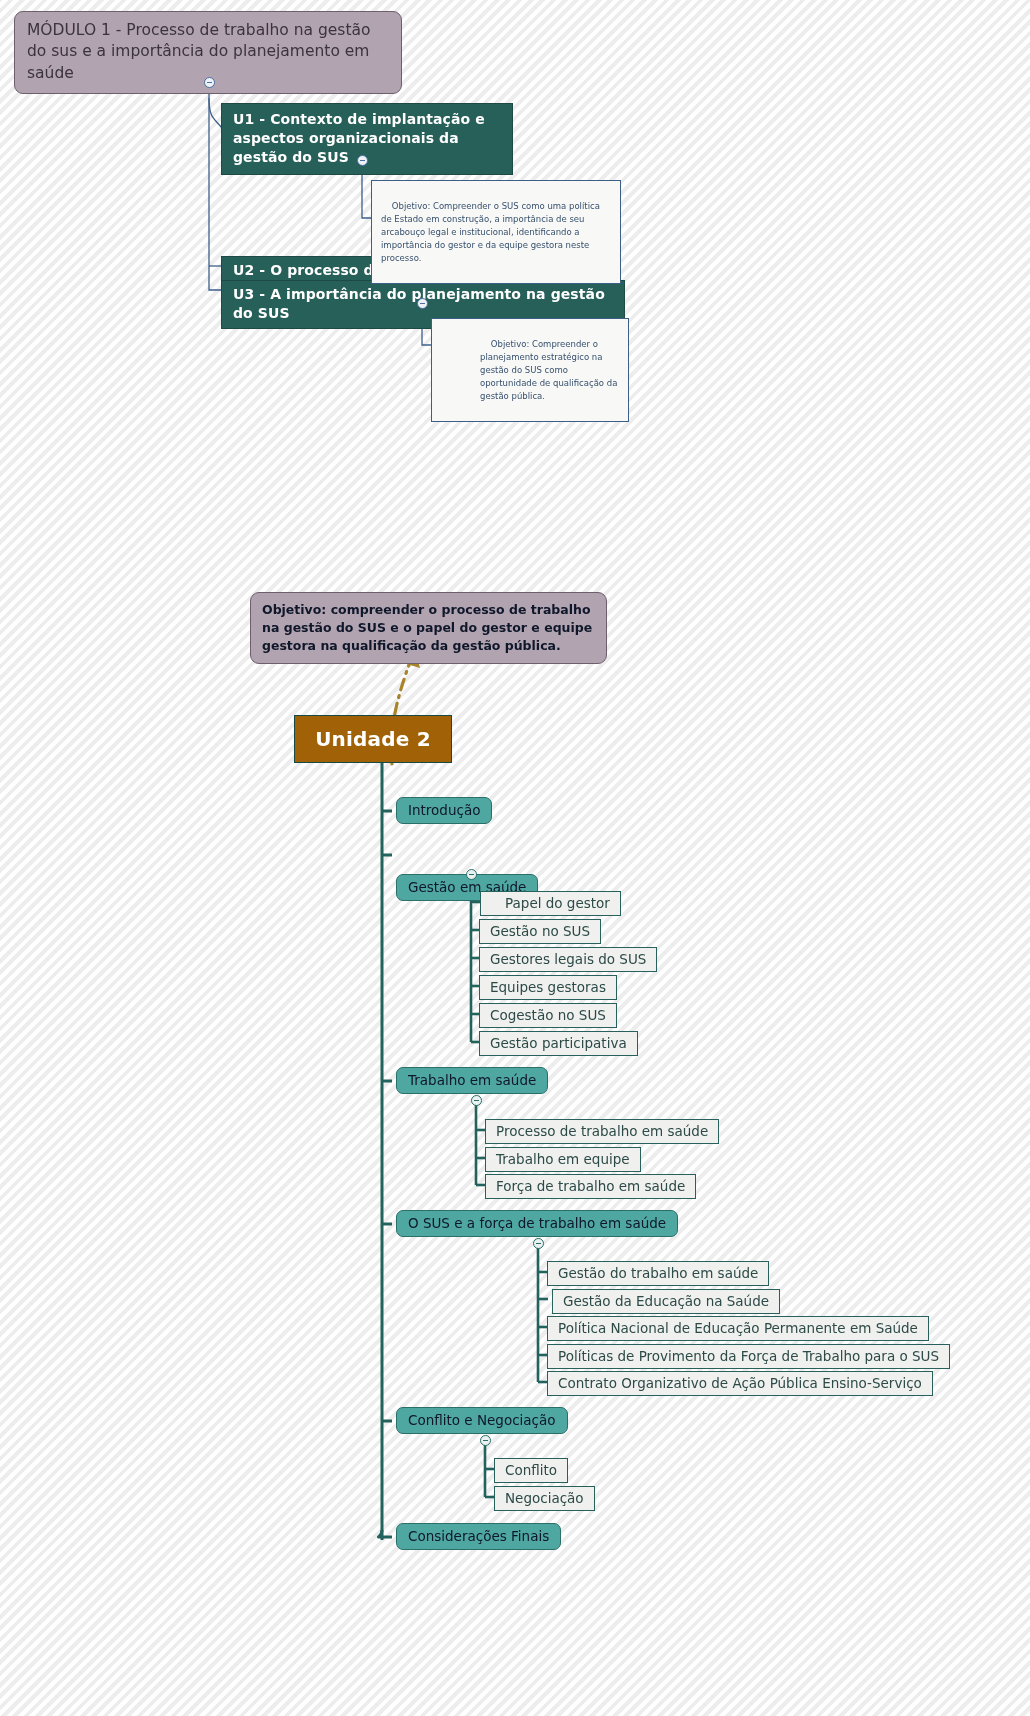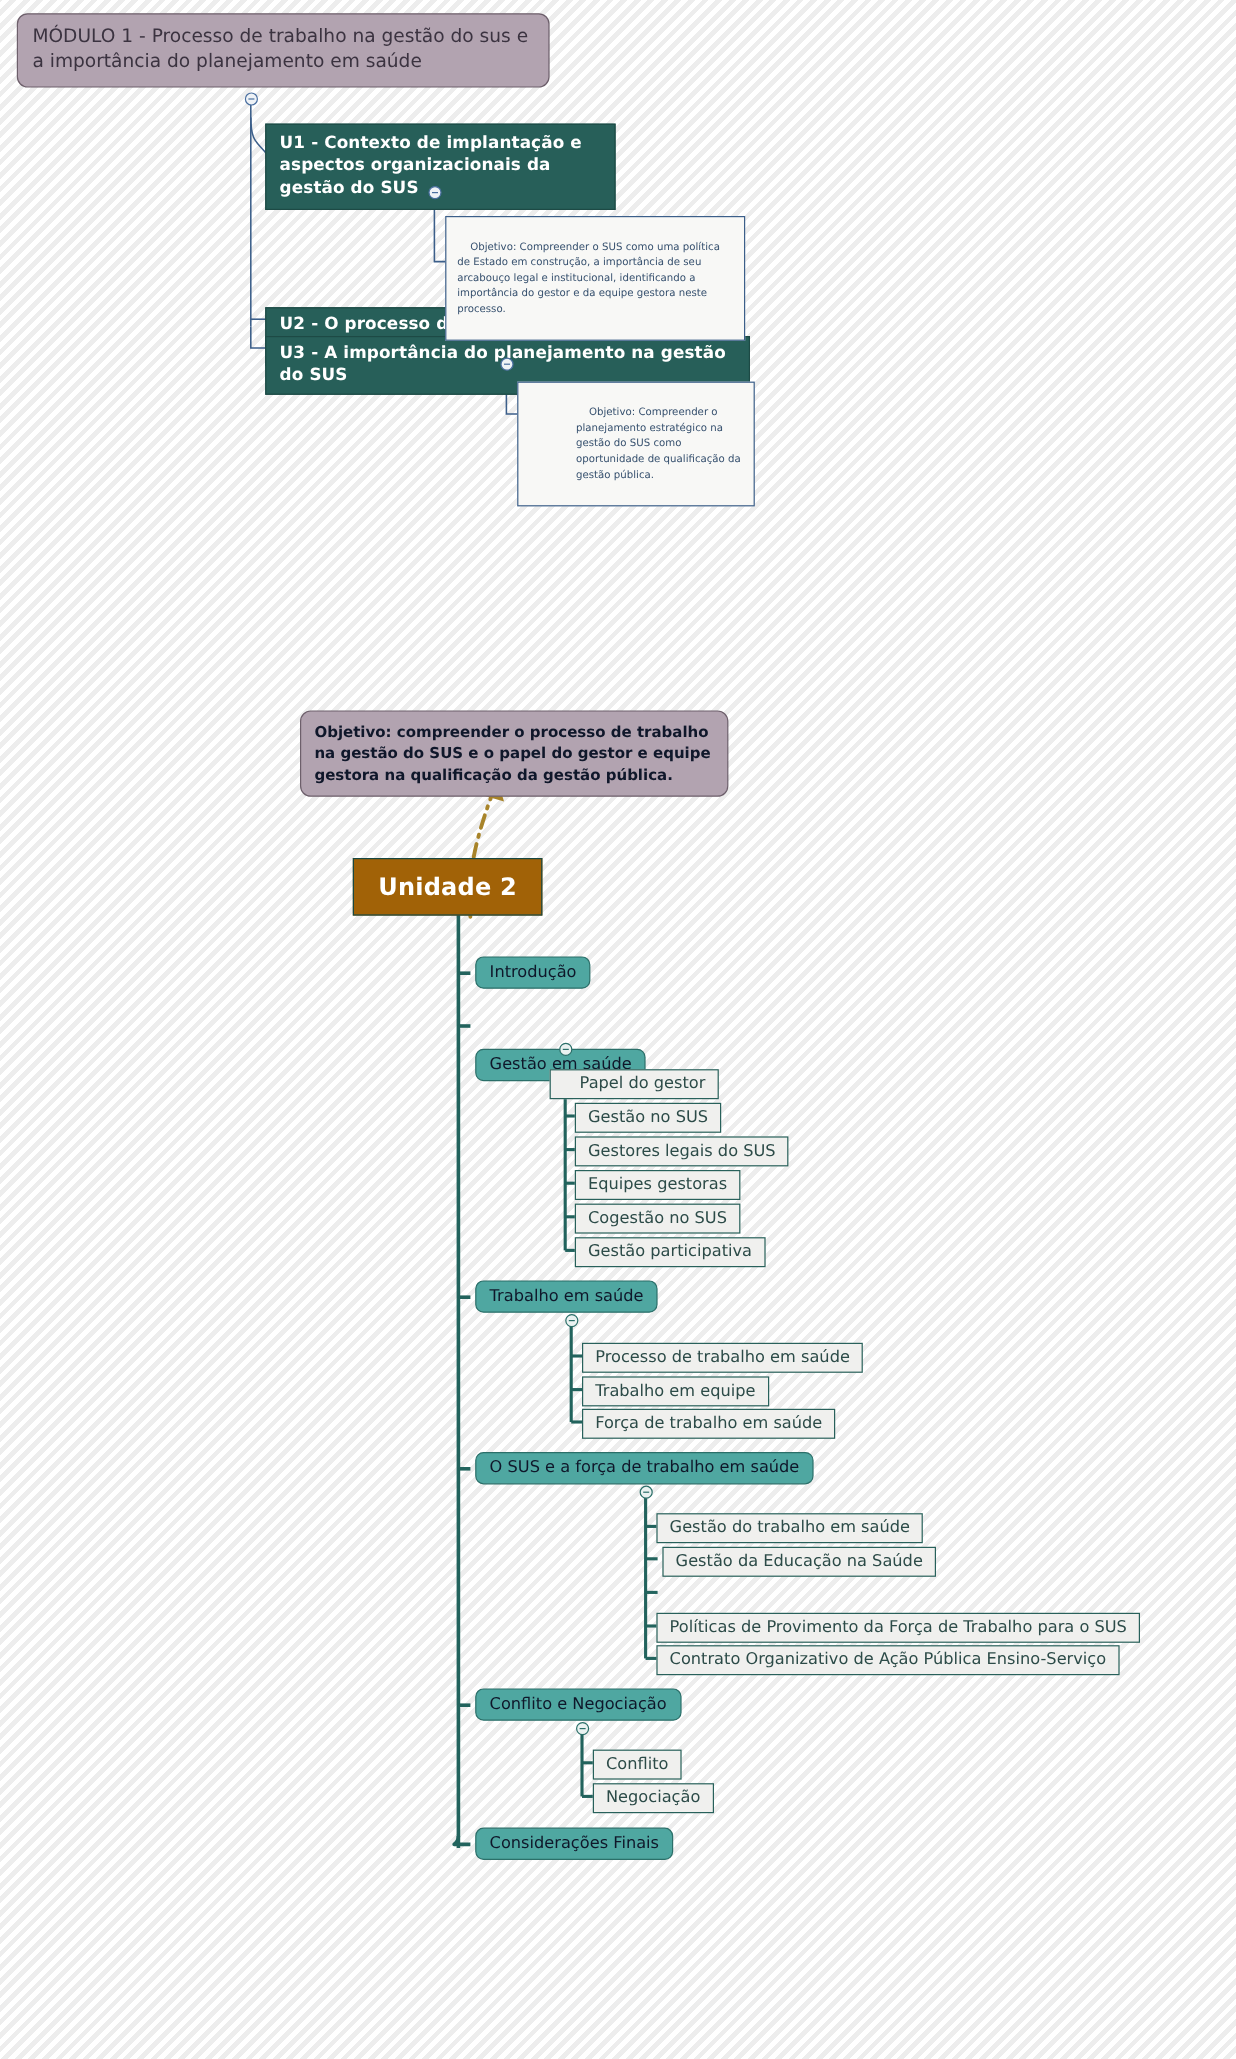--- a/index.html
+++ b/index.html
@@ -176,21 +176,21 @@
     <path d="M538,1299 L548,1299" stroke="#22635d" stroke-width="2.6" fill="none"></path>
     <path d="M538,1327 L548,1327" stroke="#22635d" stroke-width="2.6" fill="none"></path>
     <path d="M538,1355 L548,1355" stroke="#22635d" stroke-width="2.6" fill="none"></path>
     <path d="M538,1382 L548,1382" stroke="#22635d" stroke-width="2.6" fill="none"></path>
 
     <path d="M485,1441 L485,1497" stroke="#22635d" stroke-width="2.6" fill="none"></path>
     <path d="M485,1469 L495,1469" stroke="#22635d" stroke-width="2.6" fill="none"></path>
     <path d="M485,1497 L495,1497" stroke="#22635d" stroke-width="2.6" fill="none"></path>
   </svg>
 
-  <div class="node n-module" style="left:14px; top:11px; width:444px;">
+  <div class="node n-module" style="left:14px; top:11px; width:388px;">
     <span>MÓDULO 1 - Processo de trabalho na gestão do sus e a importância do planejamento em saúde</span>
   </div>
   <div class="bubble" style="left:204px; top:77px;"></div>
 
   <div class="node n-unit" style="left:221px; top:103px; width:292px;align-items:flex-end;">
     <span>U1 - Contexto de implantação e aspectos organizacionais da gestão do SUS</span>
   </div>
   <div class="bubble" style="left:357px; top:155px;"></div>
 
   <div class="node n-unit" style="left:221px; top:256px; width:346px; padding-top:4px; padding-bottom:5px;">
@@ -239,21 +239,21 @@
 
   <div class="node n-branch" style="left:396px; top:1407px;">
     <span>Conflito e Negociação</span>
   </div>
   <div class="bubble teal" style="left:480px; top:1435px;"></div>
 
   <div class="node n-branch" style="left:396px; top:1523px;">
     <span>Considerações Finais</span>
   </div>
 
-  <div class="node n-leaf" style="left:458px; top:891px;padding-left:24px;">
+  <div class="node n-leaf" style="left:480px; top:891px;padding-left:24px;">
     <span>Papel do gestor</span>
   </div>
   <div class="node n-leaf" style="left:479px; top:919px;">
     <span>Gestão no SUS</span>
   </div>
   <div class="node n-leaf" style="left:479px; top:947px;">
     <span>Gestores legais do SUS</span>
   </div>
   <div class="node n-leaf" style="left:479px; top:975px;">
     <span>Equipes gestoras</span>
@@ -274,20 +274,23 @@
   <div class="node n-leaf" style="left:485px; top:1174px;">
     <span>Força de trabalho em saúde</span>
   </div>
 
   <div class="node n-leaf" style="left:547px; top:1261px;">
     <span>Gestão do trabalho em saúde</span>
   </div>
   <div class="node n-leaf" style="left:552px; top:1289px;">
     <span>Gestão da Educação na Saúde</span>
   </div>
+  <div class="node n-leaf" style="left:547px; top:1316px;">
+    <span>Política Nacional de Educação Permanente em Saúde</span>
+  </div>
   <div class="node n-leaf" style="left:547px; top:1344px;">
     <span>Políticas de Provimento da Força de Trabalho para o SUS</span>
   </div>
   <div class="node n-leaf" style="left:547px; top:1371px;">
     <span>Contrato Organizativo de Ação Pública Ensino-Serviço</span>
   </div>
 
   <div class="node n-leaf" style="left:494px; top:1458px;">
     <span>Conflito</span>
   </div>

